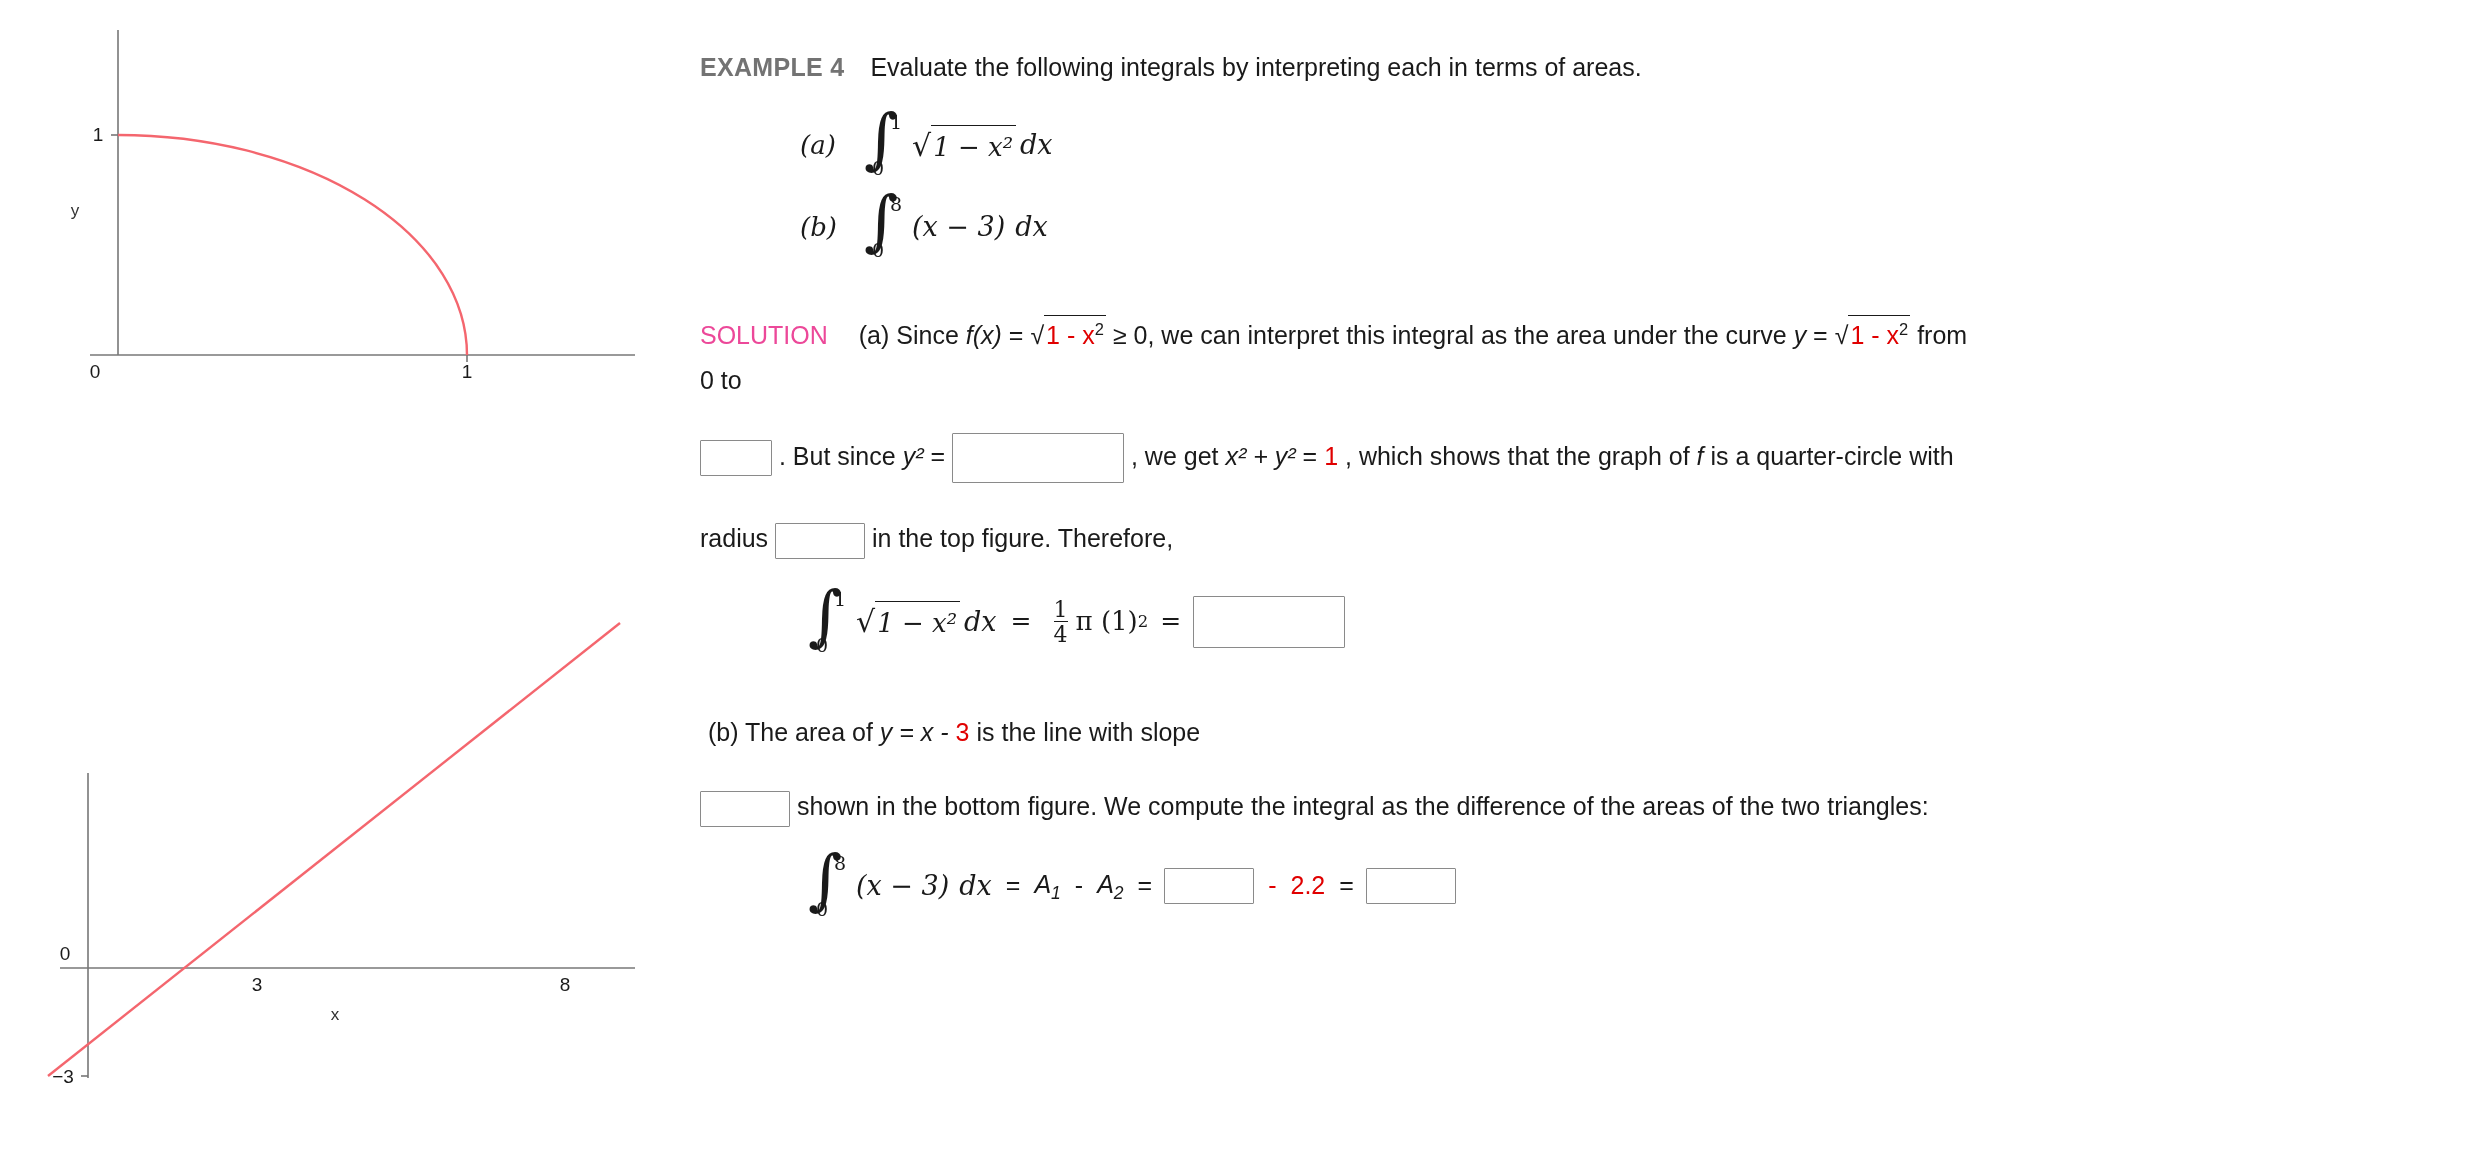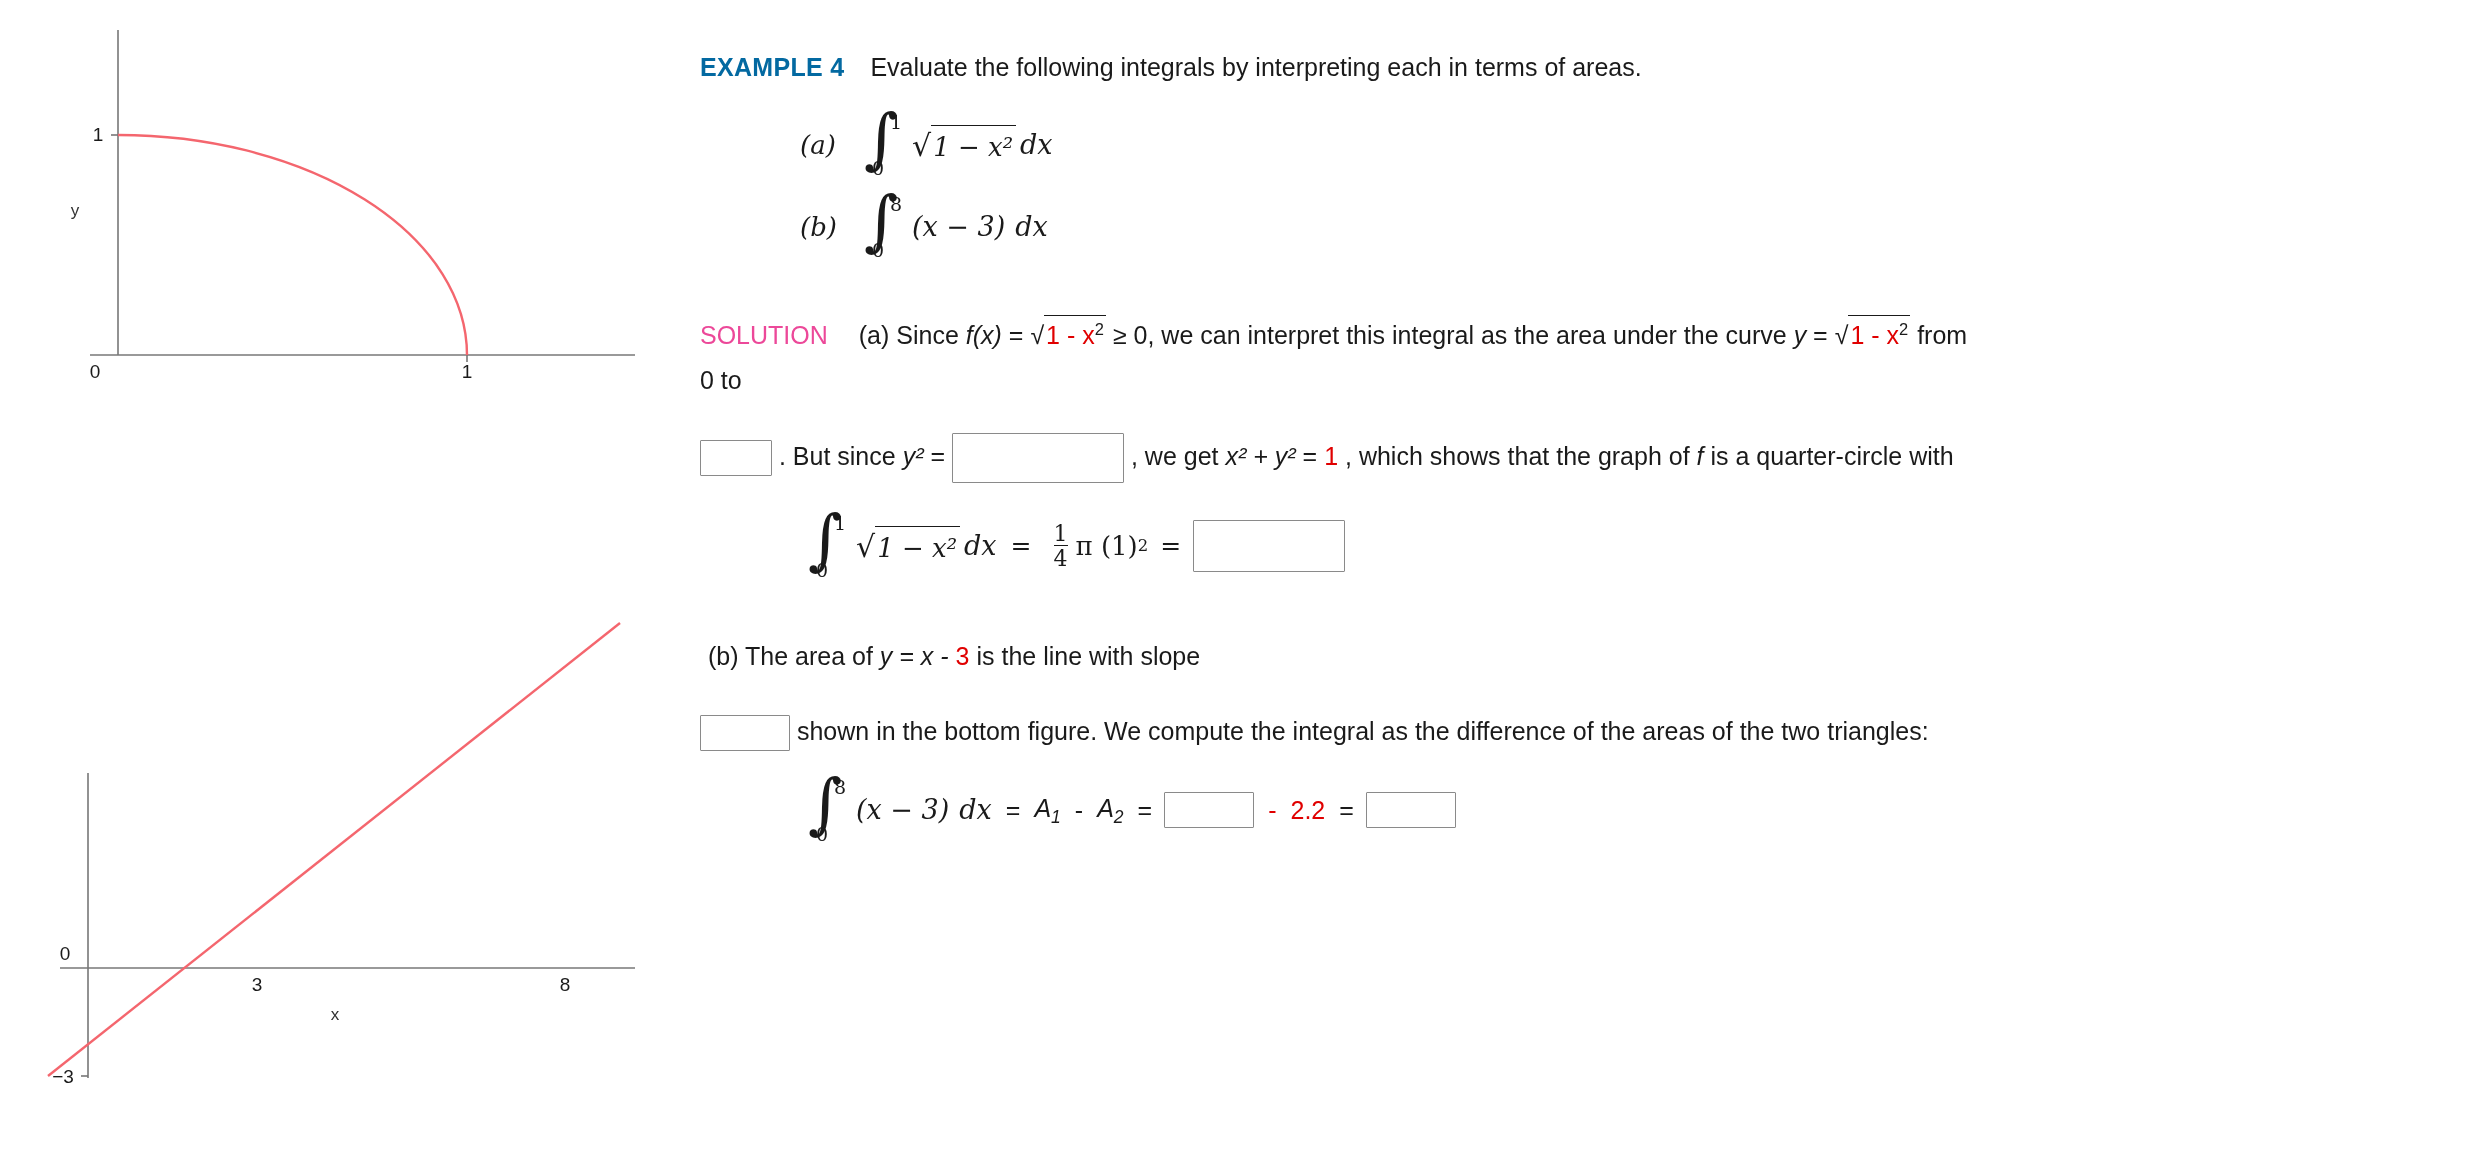--- a/index.html
+++ b/index.html
@@ -42,21 +42,21 @@
     width: 1740px;
     font-size: 25px;
     line-height: 1.55;
   }
 
   .example-line {
     margin-top: 48px;
     font-size: 25px;
   }
   .example-label {
-    color: #0369a1;
+    color: #737373;
     font-weight: bold;
     letter-spacing: 0.3px;
   }
   .example-text {
     margin-left: 26px;
   }
 
   .integral-block {
     margin-top: 22px;
     margin-left: 100px;
@@ -313,20 +313,25 @@
         <span class="answer-box ab-lg" style="height:48px;"></span>
         <span>, we get</span>
         <span class="it">x² + y²</span>
         <span>=</span>
         <span class="red">1</span>
         <span>, which shows that the graph of</span>
         <span class="it">f</span>
         <span>is a quarter-circle with</span>
       </div>
 
+      <div class="para2">
+        <span>radius</span>
+        <span class="answer-box ab-md"></span>
+        <span>in the top figure. Therefore,</span>
+      </div>
 
       <div class="result-eq">
         <span class="intsym">
           <span class="glyph">∫</span>
           <span class="upper">1</span>
           <span class="lower">0</span>
         </span>
         <span class="sqrt-wrap">
           <span class="radical">√</span><span class="radicand">1 − x²</span>
         </span>

